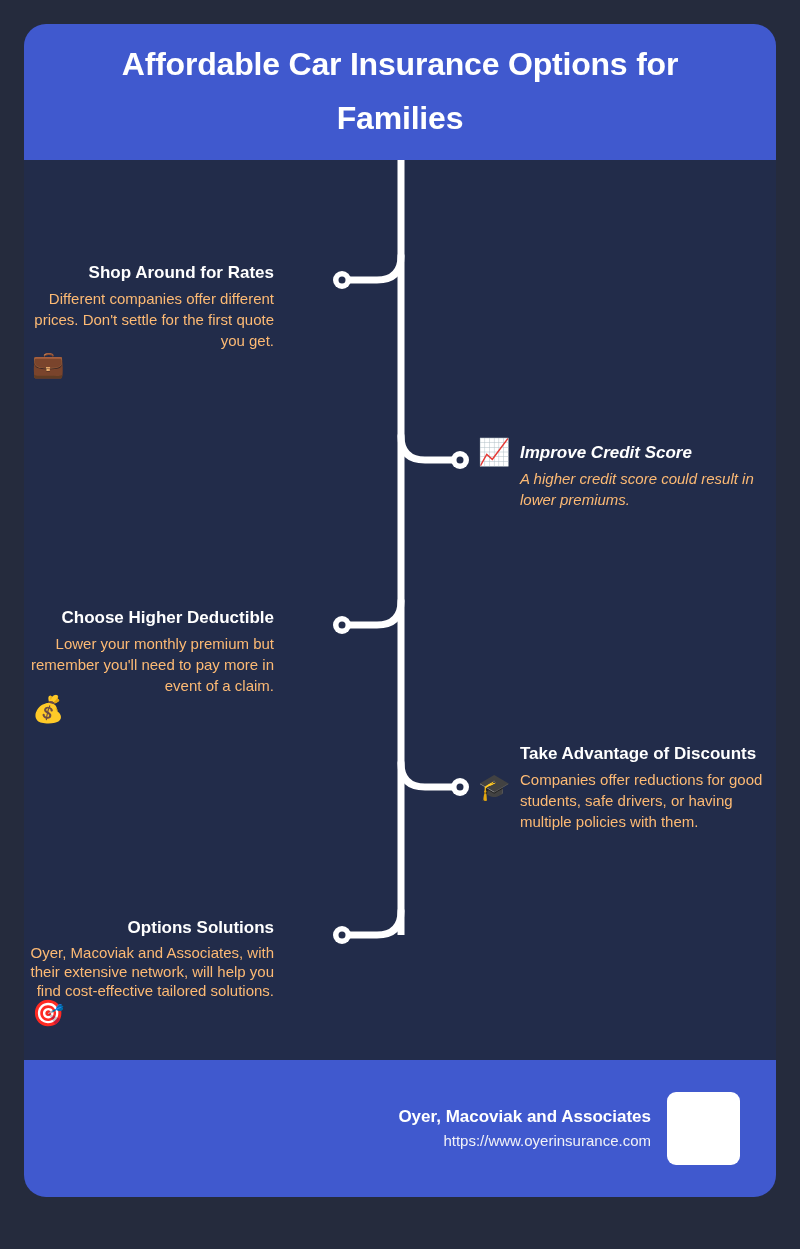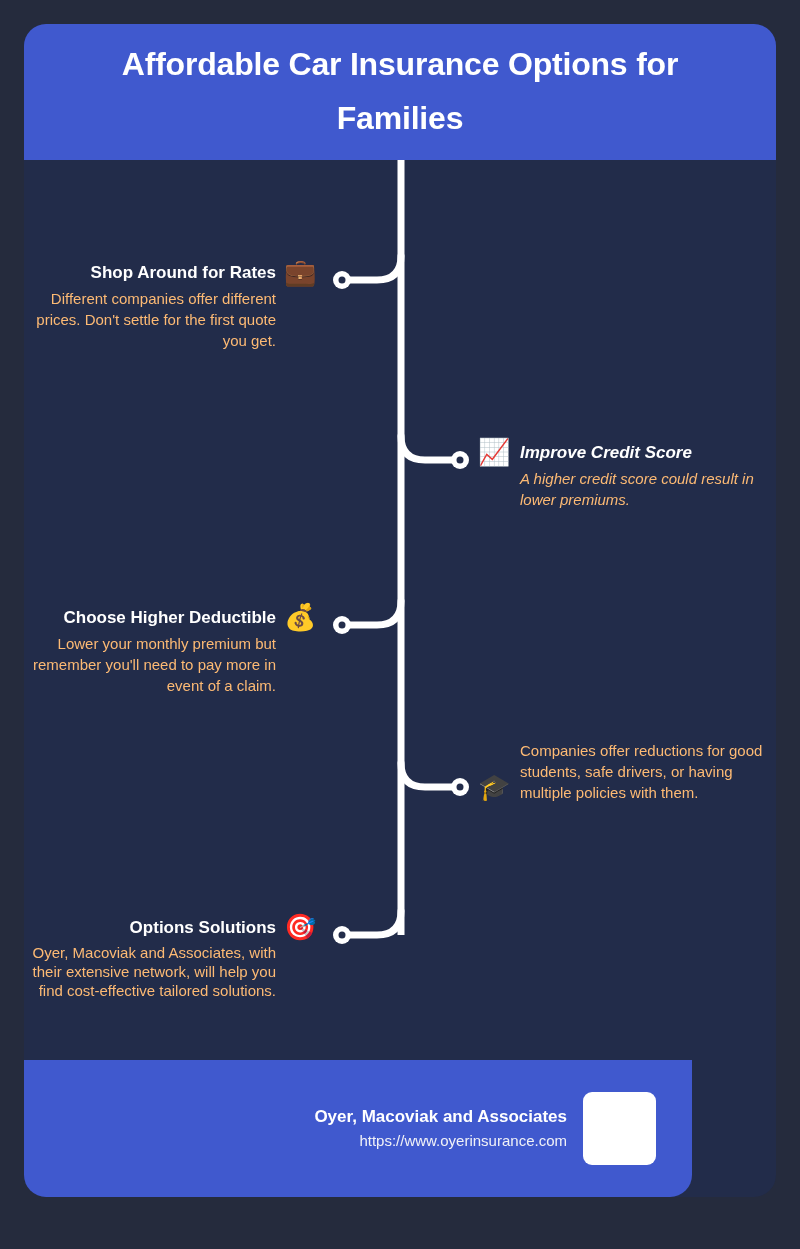--- a/index.html
+++ b/index.html
@@ -57,21 +57,21 @@
     width: 800px;
     height: 1249px;
     pointer-events: none;
   }
   .item {
     position: absolute;
     display: flex;
     align-items: flex-start;
   }
   .item.left {
-    flex-direction: row;
+    flex-direction: column;
     justify-content: flex-end;
   }
   .item-text-left {
     text-align: right;
   }
   .item-text-right {
     text-align: left;
   }
   .item-title {
     color: #ffffff;
@@ -96,21 +96,21 @@
     text-align: center;
     flex: 0 0 34px;
   }
   .emoji.left-side { margin-left: 8px; }
   .emoji.right-side { margin-right: 8px; }
 
   .footer {
     position: absolute;
     left: 24px;
     top: 1060px;
-    width: 668px;
+    width: 752px;
     height: 137px;
     background: #4059ce;
     border-radius: 0 0 22px 22px;
     display: flex;
     align-items: center;
     justify-content: flex-end;
     box-sizing: border-box;
     padding-right: 36px;
   }
   .footer-text {
@@ -194,20 +194,21 @@
     <div class="item-text-left" style="max-width: 250px;">
       <div class="item-title">Choose Higher Deductible</div>
       <div class="item-desc">Lower your monthly premium but remember you'll need to pay more in event of a claim.</div>
     </div>
     <div class="emoji left-side">💰</div>
   </div>
 
   <div class="item" style="left: 478px; top: 740px; width: 294px;">
     <div class="emoji right-side" style="margin-top: 34px;">🎓</div>
     <div class="item-text-right" style="max-width: 244px;">
+      <div class="item-title">Take Advantage of Discounts</div>
       <div class="item-desc">Companies offer reductions for good students, safe drivers, or having multiple policies with them.</div>
     </div>
   </div>
 
   <div class="item left" style="left: 24px; top: 914px; width: 294px;">
     <div class="item-text-left" style="max-width: 250px;">
       <div class="item-title">Options Solutions</div>
       <div class="item-desc tight">Oyer, Macoviak and Associates, with their extensive network, will help you find cost-effective tailored solutions.</div>
     </div>
     <div class="emoji left-side">🎯</div>

